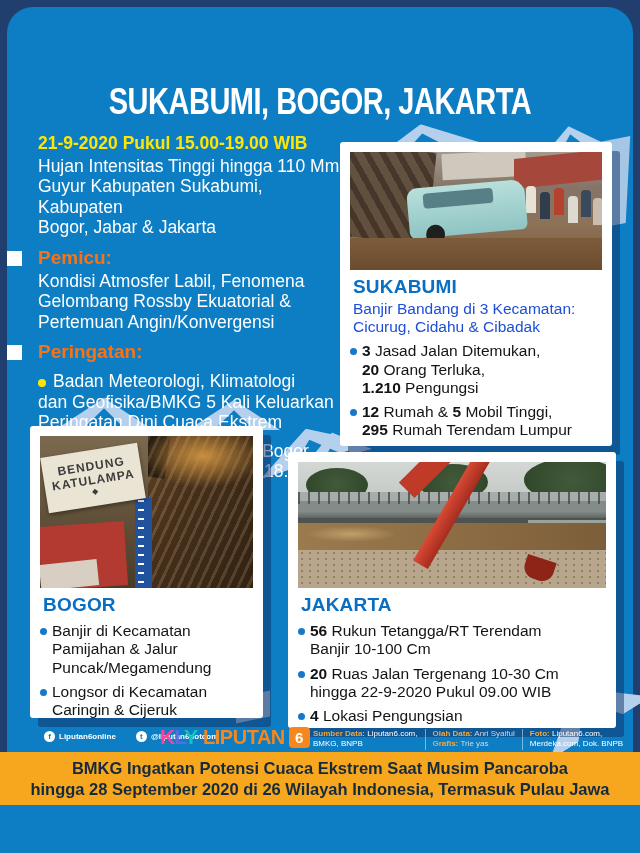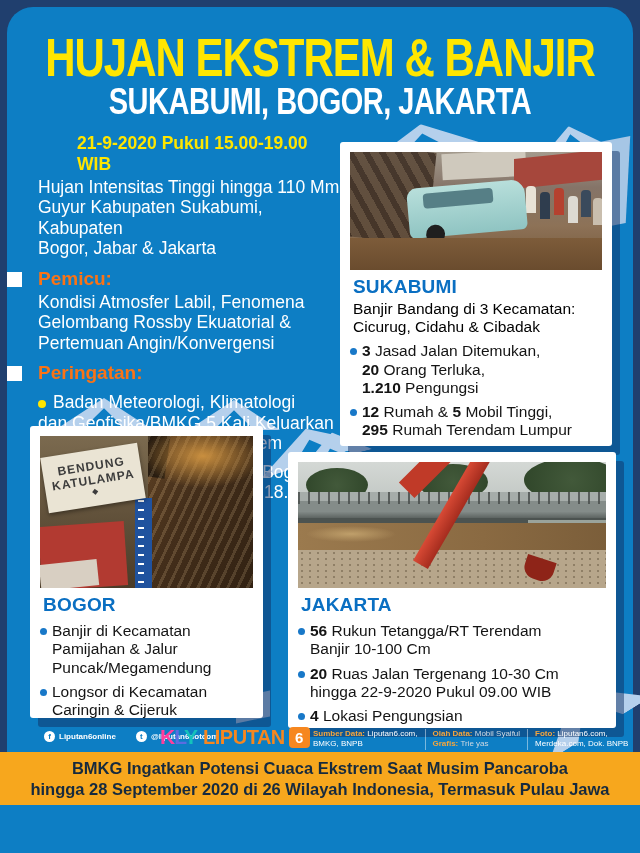--- a/index.html
+++ b/index.html
@@ -15,35 +15,35 @@
 
   
   .titlebox{position:absolute;left:0;width:640px;text-align:center;z-index:2;}
   .t1{display:inline-block;color:#ffe600;font-weight:800;font-size:42px;
     letter-spacing:-1px;transform:scaleY(1.28);transform-origin:center;white-space:nowrap;}
   .t2{display:inline-block;color:#ffffff;font-weight:800;font-size:29px;
     letter-spacing:-0.5px;transform:scaleY(1.25);transform-origin:center;white-space:nowrap;}
 
   
   .left-col{position:absolute;left:38px;top:133px;width:308px;z-index:2;}
-  .date-head{color:#ffe600;font-weight:700;font-size:17.5px;margin-left:39px;}
+  .date-head{color:#ffe600;font-weight:700;font-size:17.5px;}
   .wtext{color:#ffffff;font-size:17.5px;line-height:1.17;white-space:pre-line;margin-top:2px;}
   .sec{position:relative;margin-top:9px;}
   .edge-tab{position:absolute;left:-31px;top:4px;width:15px;height:15px;background:#ffffff;}
   .ylabel{color:#f97316;font-weight:700;font-size:19px;}
   .wbullet{margin-top:8px;color:#fff;}
   .ydot{display:inline-block;width:8px;height:8px;border-radius:50%;background:#ffe600;margin-right:7px;}
   .wbullet .wtext{display:inline;margin-top:12px;}
 
   
   .card{position:absolute;background:#ffffff;border-radius:3px;z-index:3;
     box-shadow:8px 9px 0 rgba(16,48,100,0.5);padding:10px 10px 0 10px;overflow:hidden;box-sizing:border-box;}
   .photo{position:relative;overflow:hidden;width:100%;}
   .card-title{color:#0a6fc2;font-weight:800;font-size:19px;margin:6px 0 0 3px;letter-spacing:0.2px;}
-  .card-sub{color:#000000;font-size:15.5px;line-height:1.17;white-space:pre-line;margin:2px 0 0 3px;}
+  .card-sub{color:#1d4ed8;font-size:15.5px;line-height:1.17;white-space:pre-line;margin:2px 0 0 3px;}
   .cbullet{display:flex;margin:6px 0 0 0;}
   .bdot{flex:0 0 auto;width:7px;height:7px;border-radius:50%;background:#1878c8;margin:6px 5px 0 0;}
   .runs{color:#141414;font-size:15.5px;line-height:1.18;white-space:pre-line;}
   .runs b{font-weight:700;}
 
   
   .photo-suk{height:118px;background:linear-gradient(180deg,#a39a8d 0%,#857468 30%,#8d7257 62%,#75573a 100%);}
   .suk-sky{position:absolute;left:92px;top:0;width:84px;height:26px;background:#cfc9bd;transform:rotate(-3deg);}
   .suk-roof{position:absolute;right:-8px;top:2px;width:96px;height:30px;background:#a6473c;transform:skewY(-6deg);}
   .suk-wreck{position:absolute;left:-10px;top:-4px;width:92px;height:92px;opacity:.9;transform:rotate(6deg);
@@ -133,23 +133,20 @@
   <div class="chev" style="left:368px;top:124px;width:110px;height:28px;transform:rotate(-10deg);"></div>
   <div class="chev" style="left:540px;top:126px;width:62px;height:24px;transform:rotate(-12deg);"></div>
   <div class="para" style="left:592px;top:140px;width:36px;height:86px;transform:skewY(-14deg) rotate(3deg);"></div>
   <div class="chev" style="left:58px;top:398px;width:92px;height:30px;"></div>
   <div class="chev" style="left:188px;top:400px;width:92px;height:30px;"></div>
   <div class="chev" style="left:252px;top:428px;width:118px;height:34px;transform:rotate(-18deg);"></div>
   <div class="chev" style="left:300px;top:432px;width:70px;height:26px;transform:rotate(-14deg);"></div>
   <div class="chev" style="left:528px;top:684px;width:120px;height:48px;transform:rotate(-32deg);"></div>
   <div class="para" style="left:236px;top:694px;width:34px;height:26px;transform:skewY(-12deg);"></div>
 
-  <div class="titlebox" style="top:34px;">
-    <span class="t1">HUJAN EKSTREM &amp; BANJIR</span>
-  </div>
   <div class="titlebox" style="top:86px;">
     <span class="t2">SUKABUMI, BOGOR, JAKARTA</span>
   </div>
 
   <div class="left-col">
     <div class="date-head">21-9-2020 Pukul 15.00-19.00 WIB</div>
     <div class="wtext">Hujan Intensitas Tinggi hingga 110 Mm
 Guyur Kabupaten Sukabumi, Kabupaten
 Bogor, Jabar &amp; Jakarta</div>
     <div class="sec">
@@ -282,21 +279,21 @@
 
   <div class="logo">
     <span class="kly"><span class="k">K</span><span class="l">L</span><span class="y">Y</span></span>
     <span class="lip">LIPUTAN</span>
     <span class="six">6</span>
   </div>
 
   <div class="credits">
     <div class="cred"><b class="lab">Sumber Data:</b><span> Liputan6.com,
 BMKG, BNPB</span></div>
-    <div class="cred"><b class="lab">Olah Data:</b><span class="dim"> Mobil Syaiful
+    <div class="cred"><b class="lab">Olah Data:</b><span class="dim"> Anri Syaiful
 </span><b class="lab">Grafis:</b><span class="dim"> Trie yas</span></div>
     <div class="cred"><b class="lab">Foto:</b><span> Liputan6.com,
 Merdeka.com, Dok. BNPB</span></div>
   </div>
 
   <div class="banner">
     <div class="bl first">BMKG Ingatkan Potensi Cuaca Ekstrem Saat Musim Pancaroba</div>
     <div class="bl">hingga 28 September 2020 di 26 Wilayah Indonesia, Termasuk Pulau Jawa</div>
   </div>
   <div class="bottom-strip"></div>

